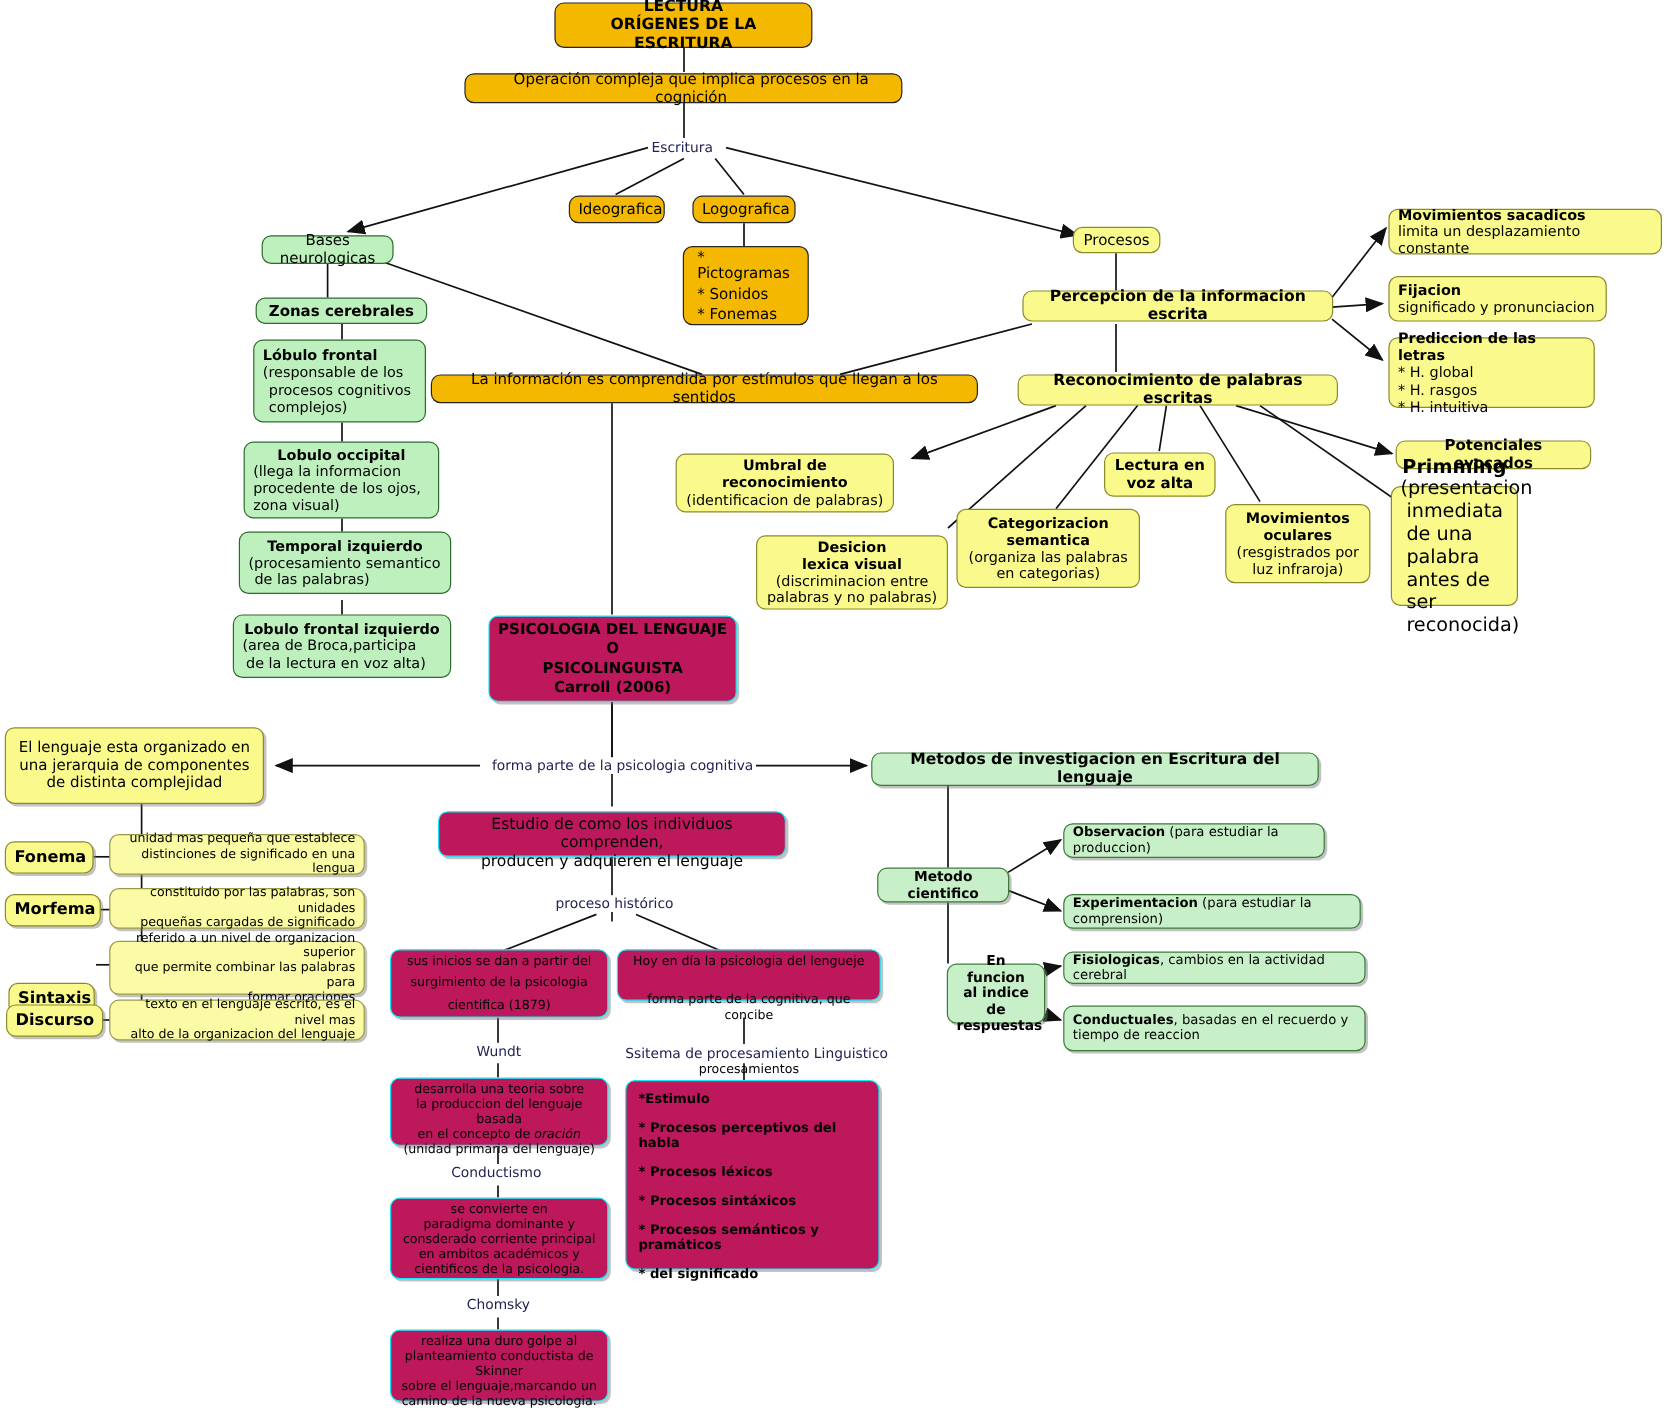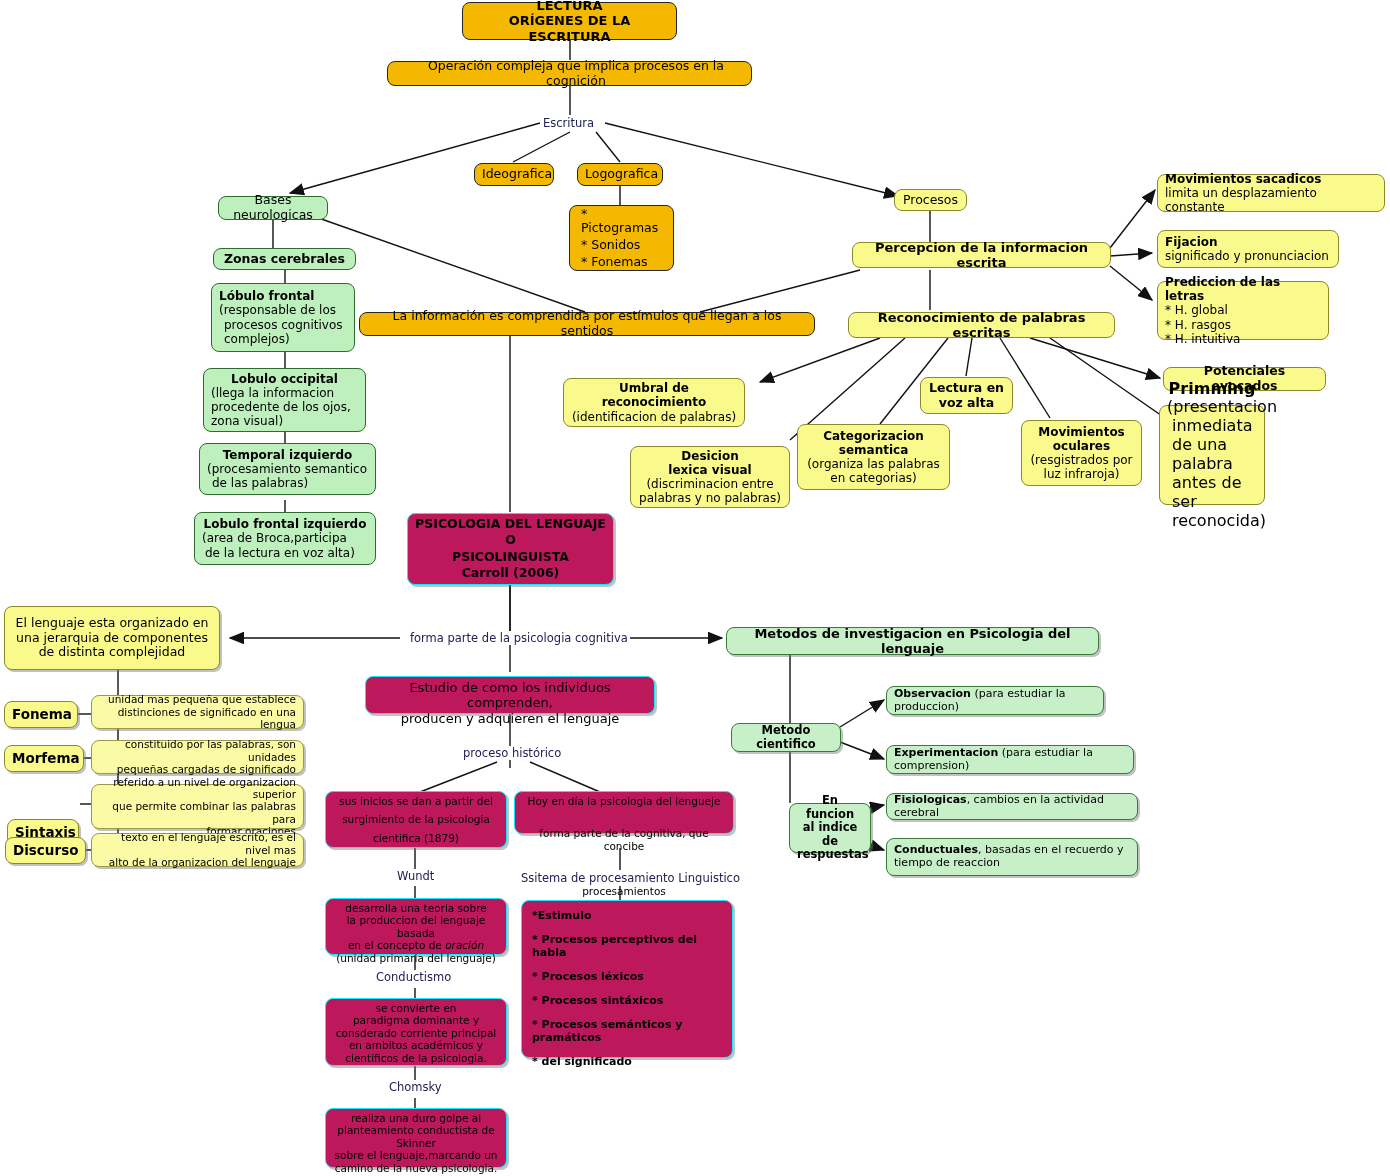--- a/index.html
+++ b/index.html
@@ -386,21 +386,21 @@
   <div class="node cyan bullets shadow" style="left:521px; top:900px; width:212px; height:158px; font-size:11px; padding:8px 10px;">
     <div class="ttl" style="margin-bottom:10px;">*Estimulo</div>
     <div class="ttl" style="margin-bottom:10px;">* Procesos perceptivos del habla</div>
     <div class="ttl" style="margin-bottom:10px;">* Procesos léxicos</div>
     <div class="ttl" style="margin-bottom:10px;">* Procesos  sintáxicos</div>
     <div class="ttl" style="margin-bottom:10px;">*  Procesos semánticos y pramáticos</div>
     <div class="ttl">* del significado</div>
   </div>
 
   <div class="node green-b ctr shadow" style="left:726px; top:627px; width:373px; height:28px; font-size:13px;">
-    <div class="ttl">Metodos de investigacion en Psicologia del lenguaje</div>
+    <div class="ttl">Metodos de investigacion en Escritura del lenguaje</div>
   </div>
 
   <div class="node green-b ctr shadow" style="left:731px; top:723px; width:110px; height:29px; font-size:11.5px;">
     <div class="ttl">Metodo cientifico</div>
   </div>
 
   <div class="node green-b ctr shadow" style="left:750px; top:803px; width:82px; height:50px; font-size:11.5px;margin-left:39px;">
     <div class="ttl">En funcion</div>
     <div class="ttl">al indice de</div>
     <div class="ttl">respuestas</div>

